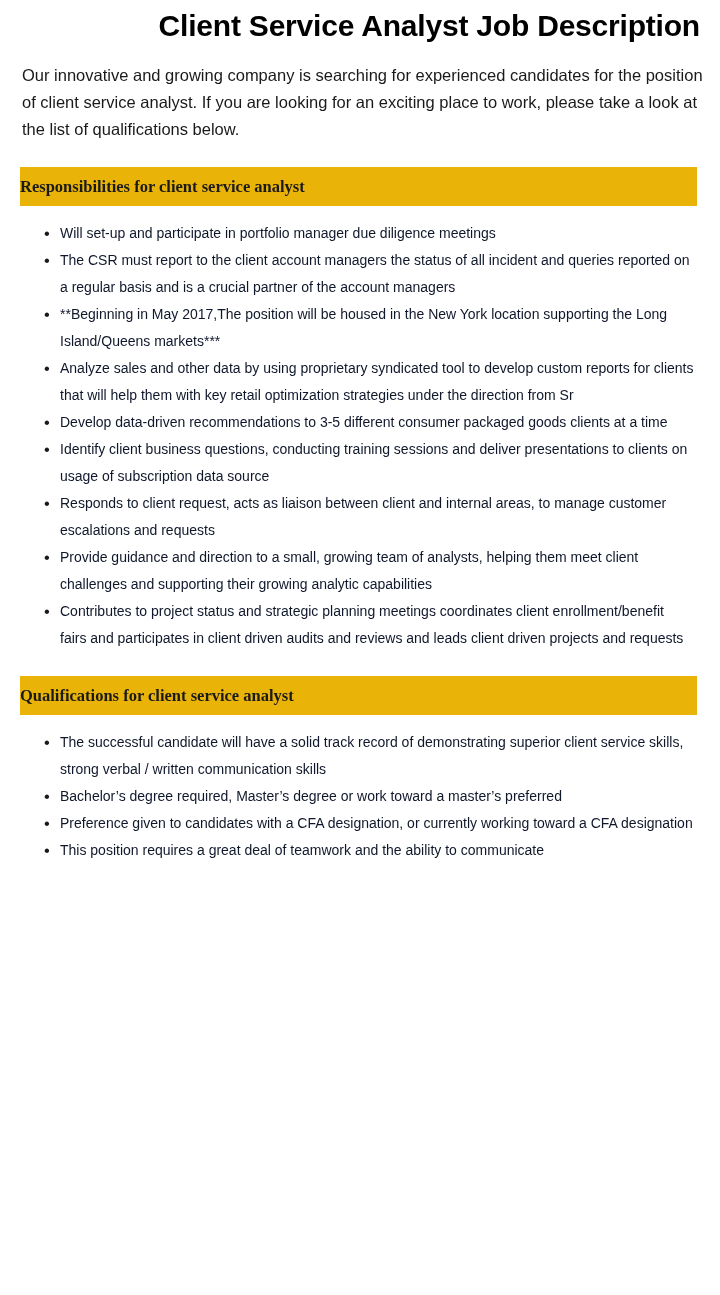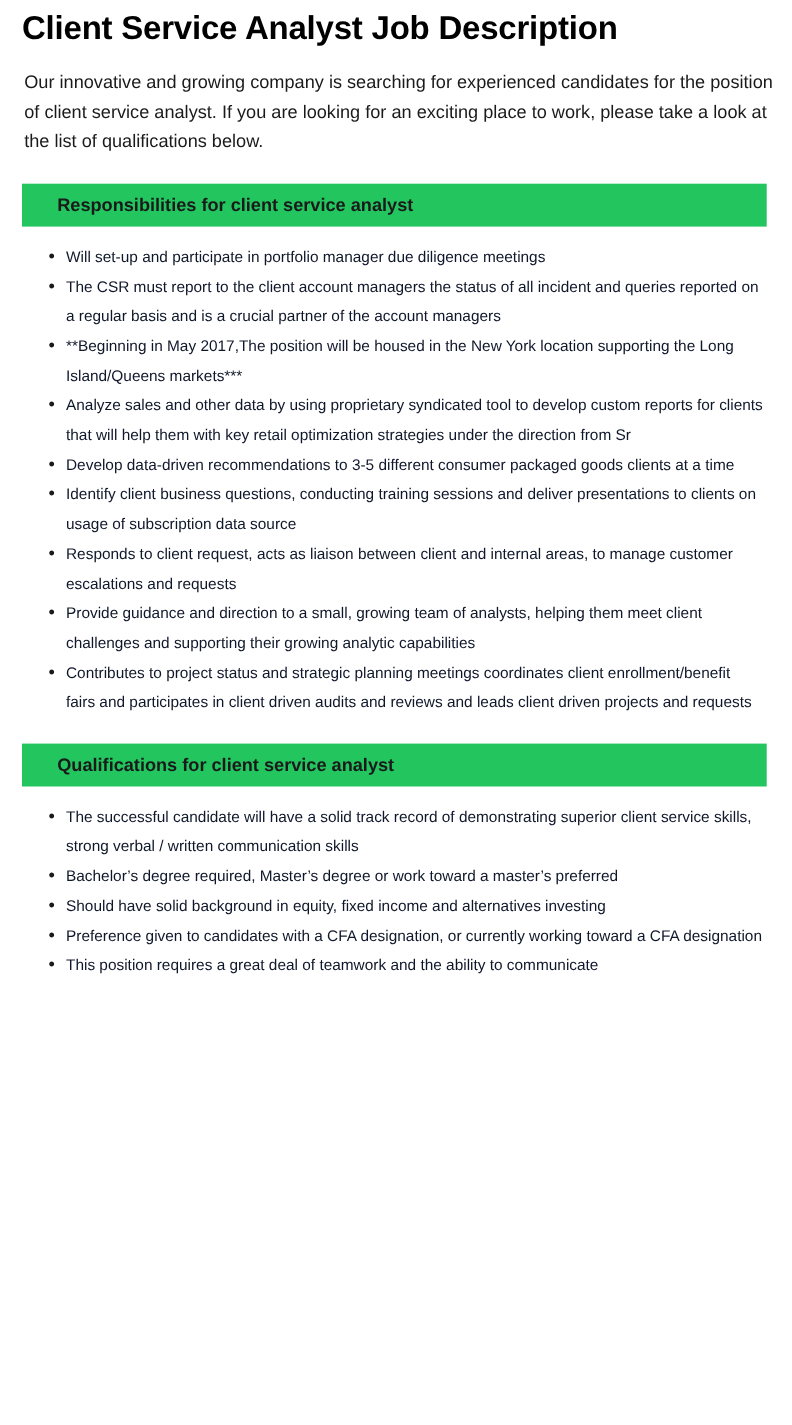--- a/index.html
+++ b/index.html
@@ -19,47 +19,48 @@
     width: 720px;
     min-height: 1295px;
     box-sizing: border-box;
     padding: 0;
     background: #ffffff;
     position: relative;
   }
   .doc-title {
     font-size: 30px;
     font-weight: bold;
-    text-align: left;
+    text-align: right;
     color: #000000;
     letter-spacing: -0.2px;
     margin: 0;
     padding: 6px 20px 0 20px;
     line-height: 40px;
   }
   .intro {
     margin: 0;
     padding: 16px 12px 0 22px;
     font-size: 16.5px;
     line-height: 27px;
     color: #1a1a1a;
     font-weight: 400;
   }
   .section {
     margin: 0;
     padding: 0;
   }
   .section-header {
     margin: 24px 23px 0 20px;
-    background: #22c55e;
+    background: #eab308;
     height: 39px;
     display: flex;
     align-items: center;
-    padding: 0 32px;
+    padding: 0 0;
     box-sizing: border-box;
+    font-family: Liberation Serif, serif;
   }
   .section-header-text {
     font-size: 16.5px;
     font-weight: bold;
     color: #1a1a1a;
     line-height: 20px;
   }
   ul.bullets {
     list-style: none;
     margin: 0;
@@ -112,19 +113,18 @@
     </ul>
   </div>
 
   <div class="section">
     <div class="section-header">
       <span class="section-header-text">Qualifications for client service analyst</span>
     </div>
     <ul class="bullets section-body-last">
       <li>The successful candidate will have a solid track record of demonstrating superior client service skills, strong verbal / written communication skills</li>
       <li>Bachelor’s degree required, Master’s degree or work toward a master’s preferred</li>
-      <li>Should have solid background in equity, fixed income and alternatives investing</li>
       <li>Preference given to candidates with a CFA designation, or currently working toward a CFA designation</li>
       <li>This position requires a great deal of teamwork and the ability to communicate</li>
     </ul>
   </div>
 
 </div>
 
 </body></html>

